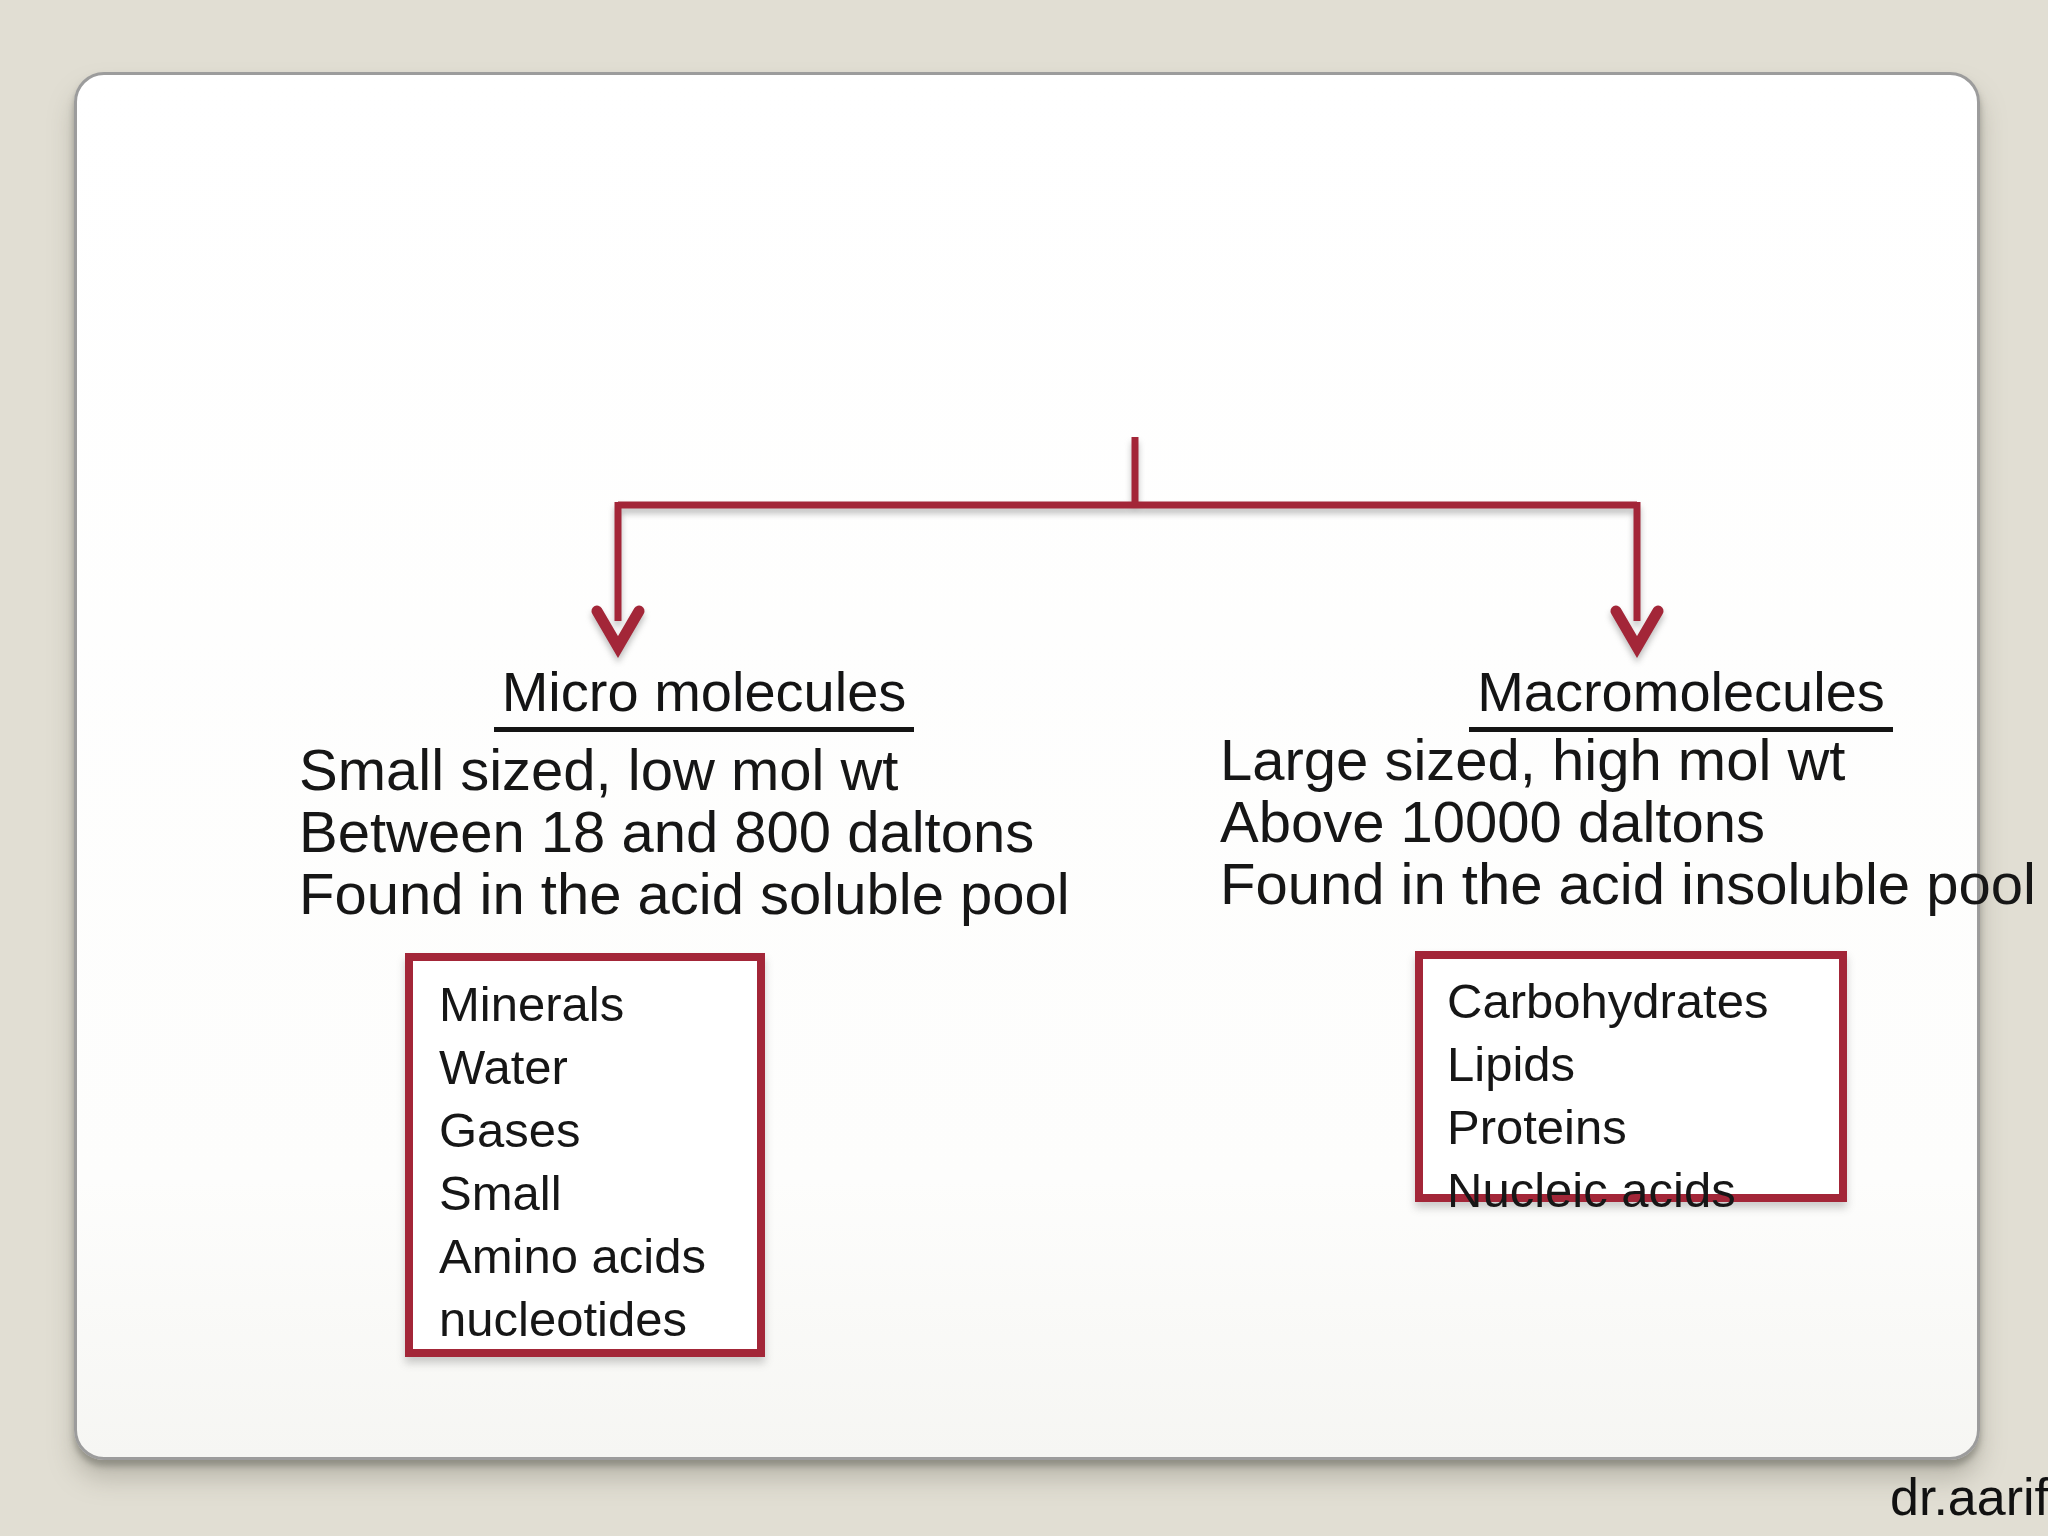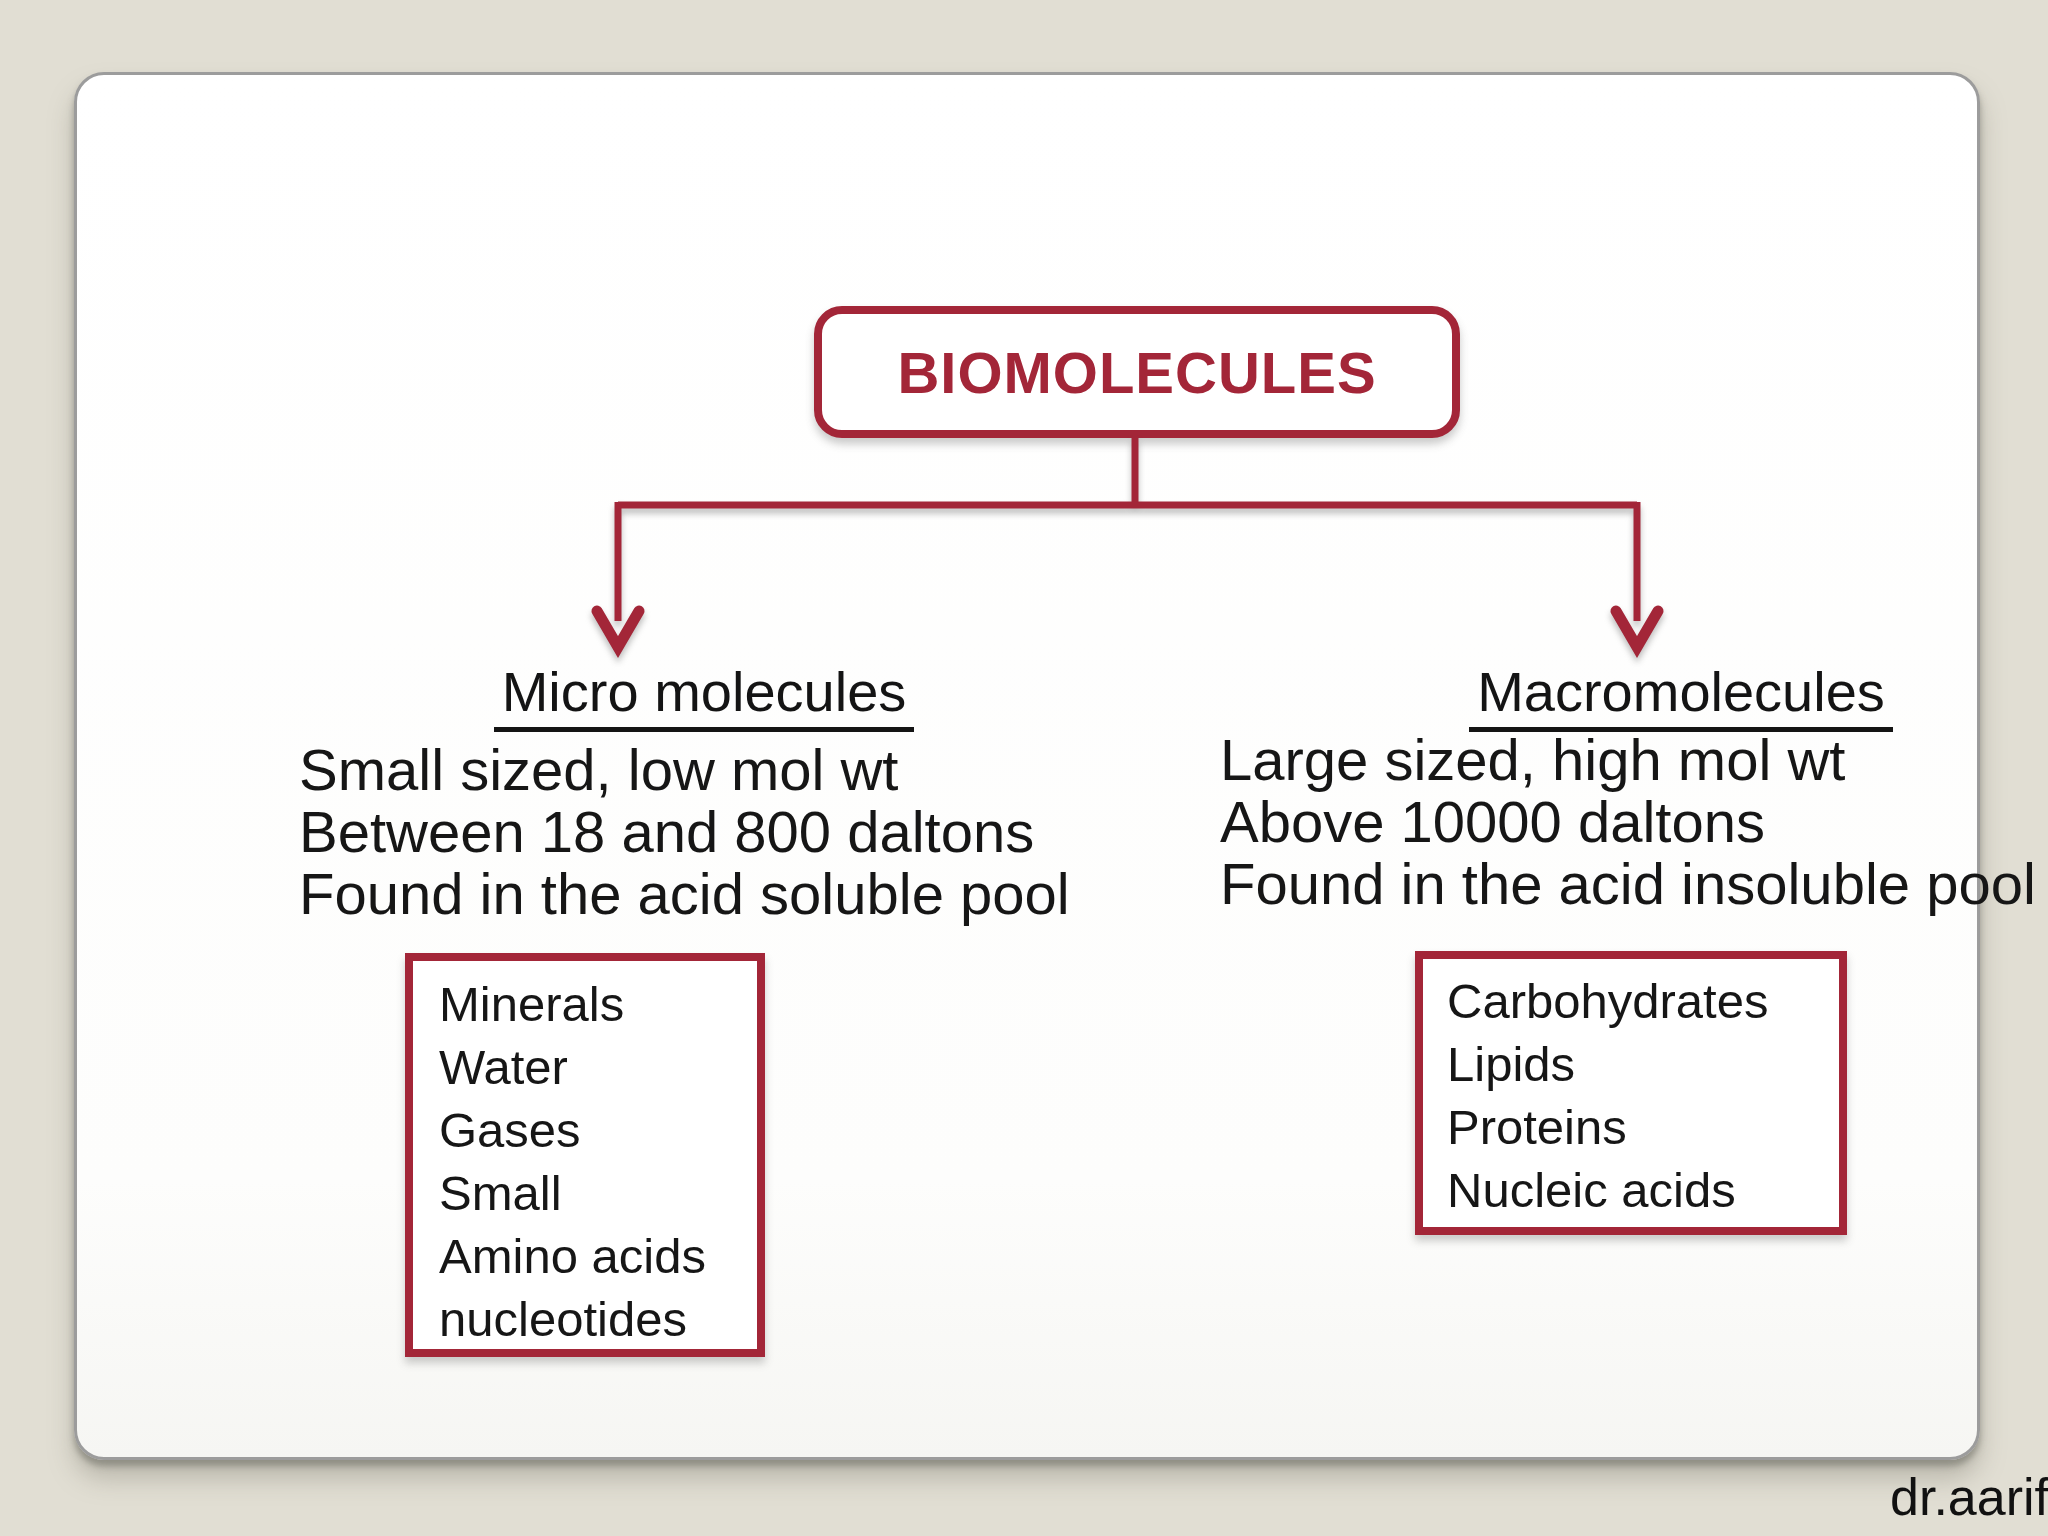--- a/index.html
+++ b/index.html
@@ -96,42 +96,39 @@
     left: 328px;
     top: 878px;
     width: 360px;
     height: 404px;
     padding: 12px 8px 8px 26px;
   }
   .box-macro {
     left: 1338px;
     top: 876px;
     width: 432px;
-    height: 284px;
+    height: 251px;
     padding: 11px 8px 0 24px;
   }
   .credit {
     position: absolute;
     left: 1680px;
     top: 1392px;
     width: 292px;
     text-align: right;
     font-size: 52px;
     color: #111111;
   }
 </style>
 </head>
 <body>
 
 <div class="canvas">
   <div class="slide">
 
-    <div class="title-box">
-      <span class="title-text">BIOMOLECULES</span>
-    </div>
 
     <svg class="connectors" viewBox="0 0 2048 1536" xmlns="http://www.w3.org/2000/svg">
 
       <path d="M 1058 362 V 431" stroke="#a32638" stroke-width="7" fill="none"></path>
 
       <path d="M 541 430 H 1560" stroke="#a32638" stroke-width="7" fill="none"></path>
 
       <path d="M 541 427 V 546" stroke="#a32638" stroke-width="7" fill="none"></path>
       <polyline points="520,536 541,572 562,536" stroke="#a32638" stroke-width="11" fill="none" stroke-linecap="round" stroke-linejoin="miter"></polyline>
 

